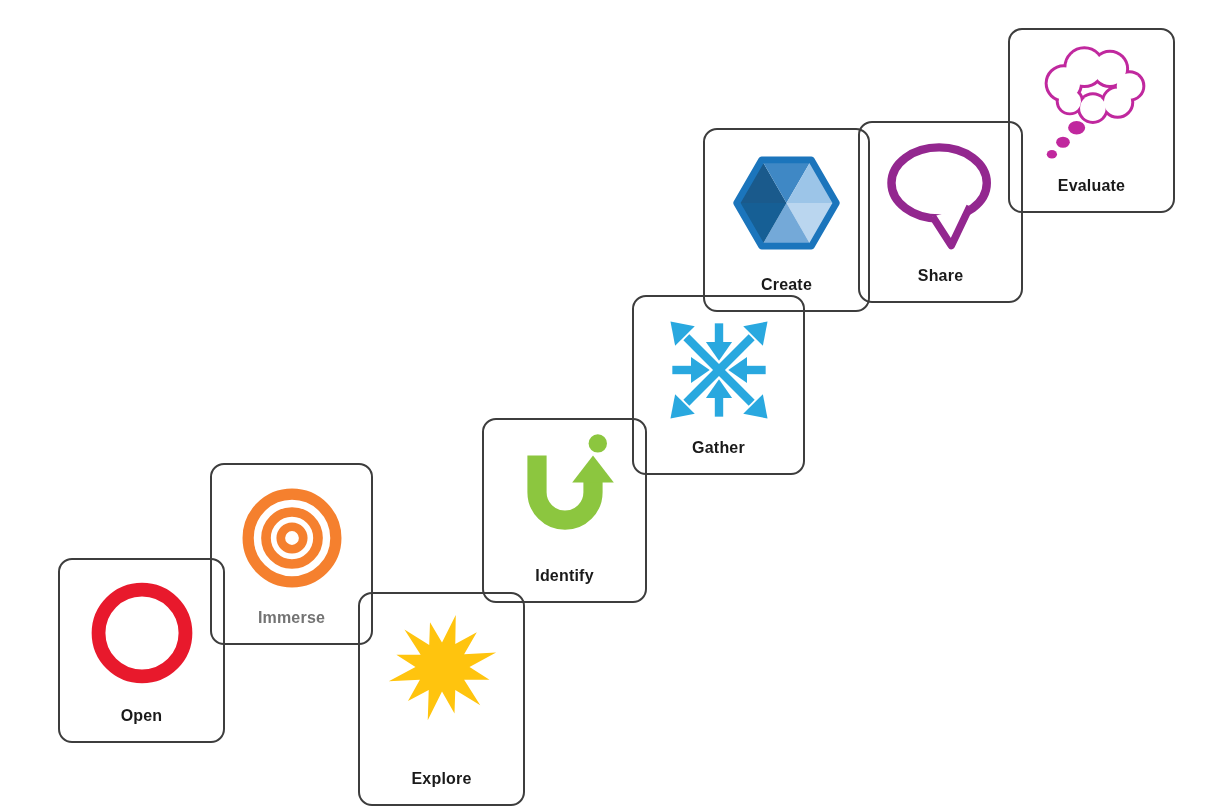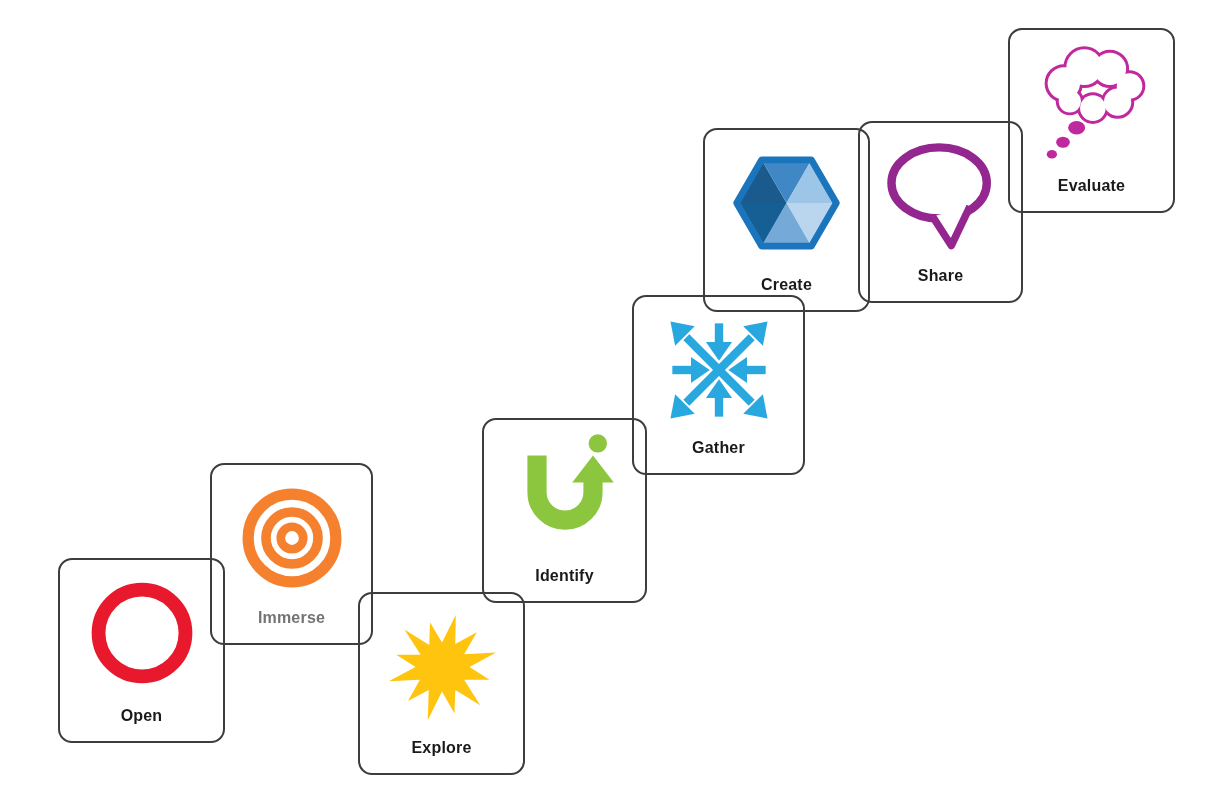--- a/index.html
+++ b/index.html
@@ -55,21 +55,21 @@
     <div class="icon-box" style="color: rgb(245, 128, 46);">
       <svg width="102" height="102" viewBox="0 0 100 100">
         <circle cx="50" cy="50" r="43" fill="none" stroke="currentColor" stroke-width="11"></circle>
         <circle cx="50" cy="50" r="25.5" fill="none" stroke="currentColor" stroke-width="9.5"></circle>
         <circle cx="50" cy="50" r="11" fill="none" stroke="currentColor" stroke-width="8.5"></circle>
       </svg>
     </div>
     <div class="step-label" style="color: #737373;">Immerse</div>
   </div>
 
-  <div class="card" style="left: 358px; top: 592px; width: 167px; height: 183px; border-color: rgb(61, 61, 61); text-decoration: underline;">
+  <div class="card" style="left: 358px; top: 592px; width: 167px; height: 214px; border-color: rgb(61, 61, 61); text-decoration: underline;">
     <div class="icon-box" style="color: rgb(255, 196, 14);">
       <svg width="118" height="118" viewBox="0 0 120 120">
         <polygon fill="currentColor" points="74,7 73.5,36.6 95.4,24.6 82.5,47 115,45.2 88,60 108.3,72.9 82.5,73 98.9,98.9 73.5,83.4 72.7,107.3 60,85 45.5,114.1 46.5,83.4 25.4,94.6 37.5,73 5.9,74.5 33,60 13.6,47.6 38.3,47.5 21.8,21.8 47,37.5 47.8,14.6 60,35"></polygon>
       </svg>
     </div>
     <div class="step-label" style="color: rgb(26, 26, 26);">Explore</div>
   </div>
 
   <div class="card" style="left: 482px; top: 418px; width: 165px; height: 185px; border-color: rgb(61, 61, 61); padding-left: 27px;">
     <div class="icon-box" style="color: rgb(140, 198, 63);">

